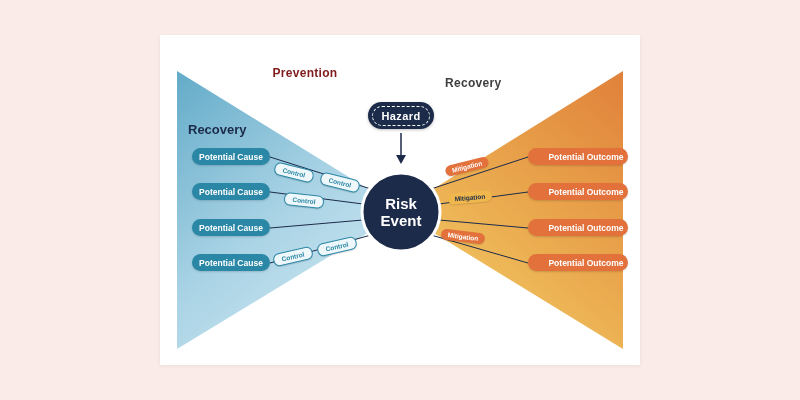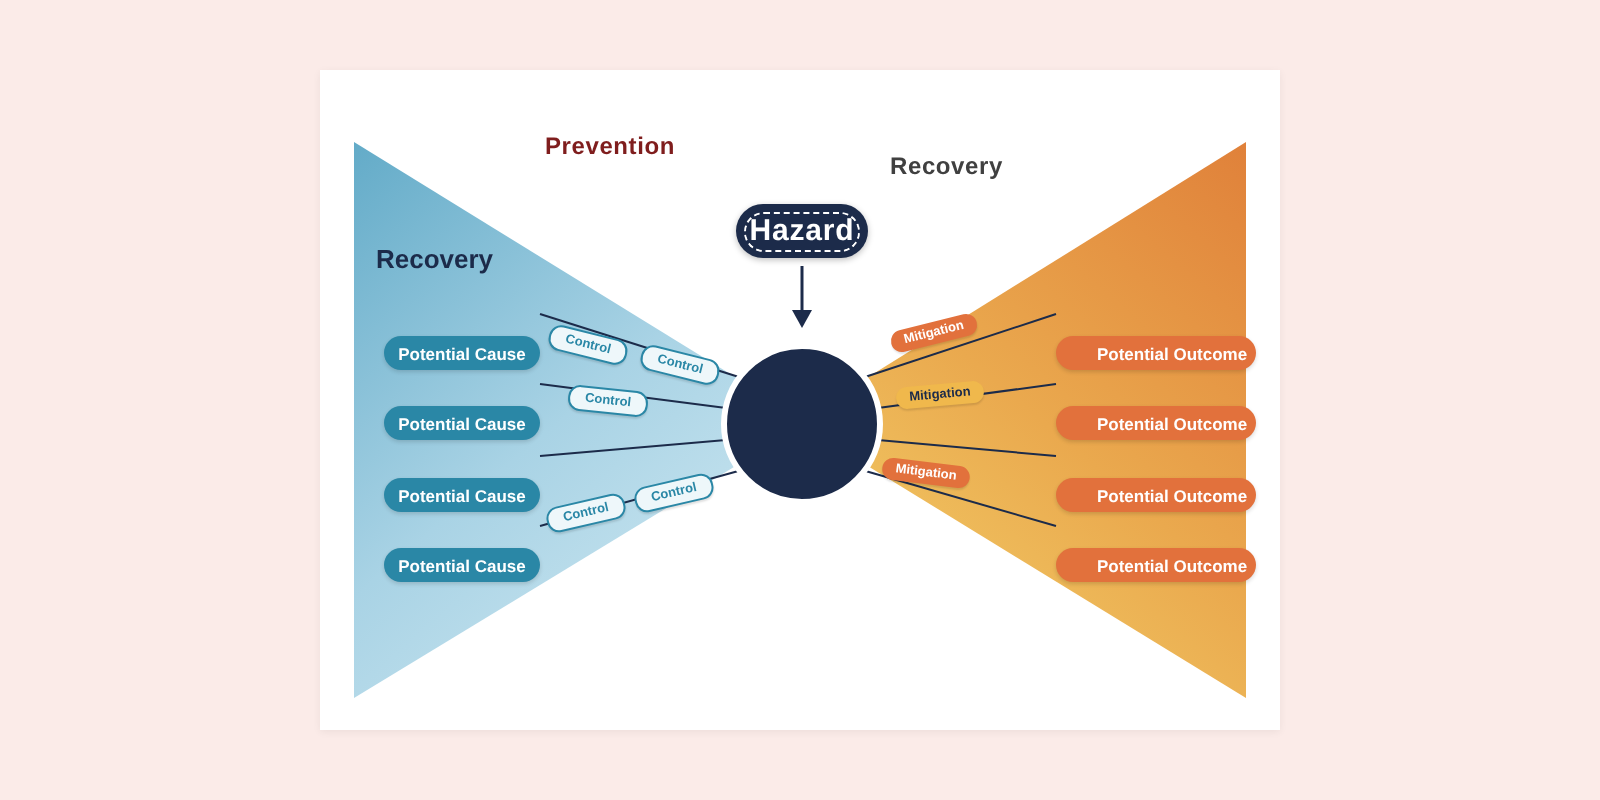--- a/index.html
+++ b/index.html
@@ -21,21 +21,20 @@
 
   .section-heading{position:absolute;font-size:13px;font-weight:bold;color:#1c2b4a;}
   .threats{left:188px;top:122px;}
   .consequences{left:528px;top:122px;}
 
   .pill{
     position:absolute;display:flex;align-items:center;justify-content:center;
     border-radius:9px;color:#fff;font-size:8.5px;font-weight:bold;
     box-shadow:0 1px 2px rgba(0,0,0,0.15);
     white-space:nowrap;
-    margin-top:20px;
   }
   .cause{left:192px;width:78px;height:17px;background:#2a87a6;}
   .outcome{left:528px;width:84px;height:17px;background:#e2713c;padding-left:16px;}
   .row0{top:148px;} .row1{top:183px;} .row2{top:219px;} .row3{top:254px;}
 
   .minipill{
     position:absolute;display:flex;align-items:center;justify-content:center;
     border-radius:6px;font-size:6.5px;font-weight:bold;
     white-space:nowrap;box-shadow:0 1px 1px rgba(0,0,0,0.12);
   }
@@ -47,21 +46,21 @@
 
   .hazard-badge{
     position:absolute;left:368px;top:102px;width:66px;height:27px;
     background:#1c2b4a;border-radius:14px;
     display:flex;align-items:center;justify-content:center;
     box-shadow:0 1px 3px rgba(0,0,0,0.25);
   }
   .hazard-inner{
     width:56px;height:18px;border:1.5px dashed #ffffff;border-radius:10px;
     display:flex;align-items:center;justify-content:center;
-    color:#ffffff;font-size:15px;font-weight:bold;letter-spacing:.4px;
+    color:#ffffff;font-size:11px;font-weight:bold;letter-spacing:.4px;
   }
 
   .risk-label{
     position:absolute;left:361px;top:196px;width:80px;text-align:center;
     color:#ffffff;font-size:15px;font-weight:bold;line-height:1.1;
   }
 </style>
 </head>
 <body>
 
@@ -105,20 +104,24 @@
 
   <div class="phase-label prevention">Prevention</div>
   <div class="phase-label recovery">Recovery</div>
 
   <div class="section-heading threats">Recovery</div>
 
   <div class="hazard-badge">
     <div class="hazard-inner">Hazard</div>
   </div>
 
+  <div class="risk-label">
+    <div>Risk</div>
+    <div>Event</div>
+  </div>
 
   <div class="pill cause row0">Potential Cause</div>
   <div class="pill cause row1">Potential Cause</div>
   <div class="pill cause row2">Potential Cause</div>
   <div class="pill cause row3">Potential Cause</div>
 
   <div class="pill outcome row0">Potential Outcome</div>
   <div class="pill outcome row1">Potential Outcome</div>
   <div class="pill outcome row2">Potential Outcome</div>
   <div class="pill outcome row3">Potential Outcome</div>

